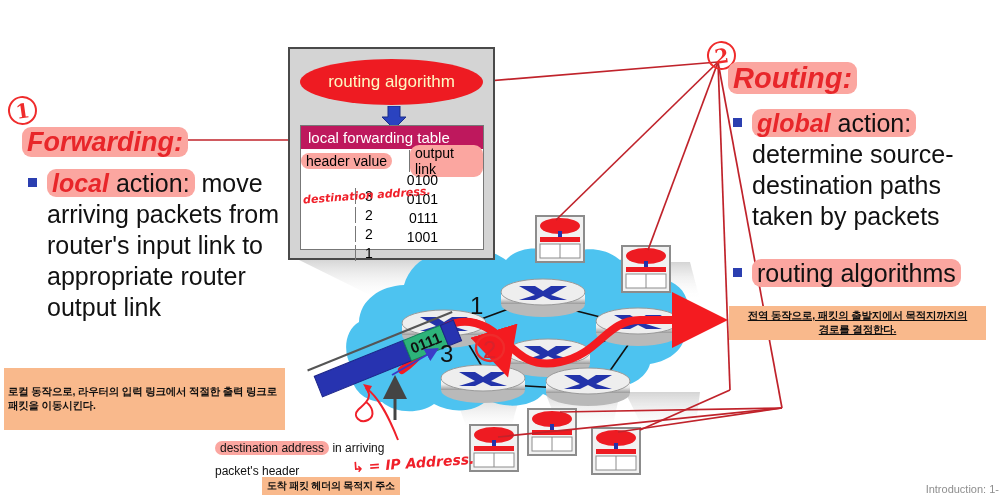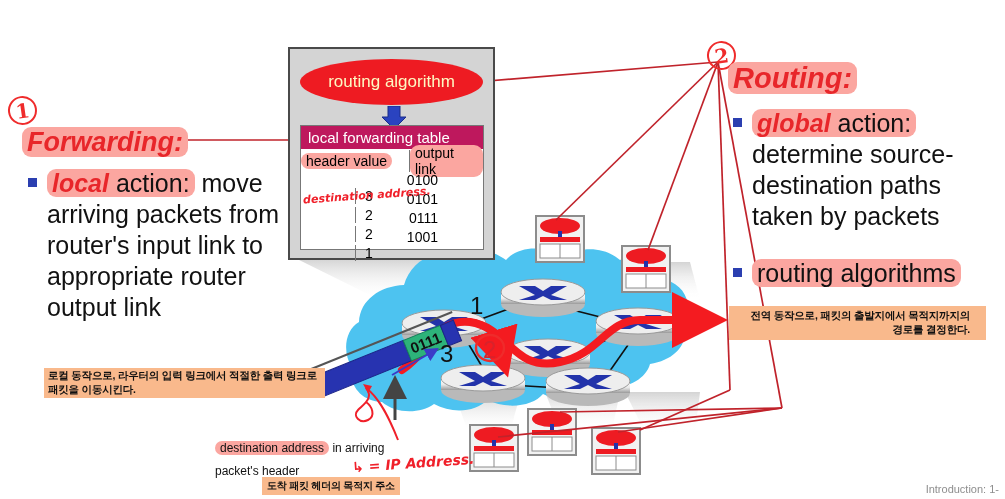--- a/index.html
+++ b/index.html
@@ -38,23 +38,22 @@
   }
   #left-bullet{
     left:28px;top:168px;width:255px;
     display:flex;gap:10px;align-items:flex-start;
   }
   #left-bullet .txt{font-size:25px;line-height:31px;color:#111;}
   #left-kor{
     left:4px;top:368px;width:281px;
     background:#f9b98c;color:#111;
     font-size:10.5px;font-weight:bold;
-    padding:1px 4px;box-sizing:border-box;
+    padding:17px 4px;box-sizing:border-box;
     letter-spacing:-0.2px;
-    margin-left:40px;
   }
 
   
   #routing-title{
     left:728px;top:62px;
     font-size:29px;
   }
   #right-b1{
     left:733px;top:108px;width:262px;
     display:flex;gap:10px;align-items:flex-start;
@@ -63,21 +62,22 @@
     left:733px;top:258px;width:270px;
     display:flex;gap:10px;align-items:flex-start;
   }
   .rtxt{font-size:25px;line-height:31px;color:#111;}
   #right-kor{
     left:729px;top:306px;width:257px;
     background:#f9b98c;color:#111;
     font-size:10.5px;font-weight:bold;
     padding:3px 16px;box-sizing:border-box;
     letter-spacing:-0.2px;
-    text-align:right;
+    text-align:center;
+    text-decoration:underline;
   }
 
   
   #router-panel{
     left:288px;top:47px;width:207px;height:213px;
     background:#d4d4d4;border:2px solid #4a4a4a;
     box-sizing:border-box;
   }
   #ra-ellipse{
     left:300px;top:59px;width:183px;height:46px;

